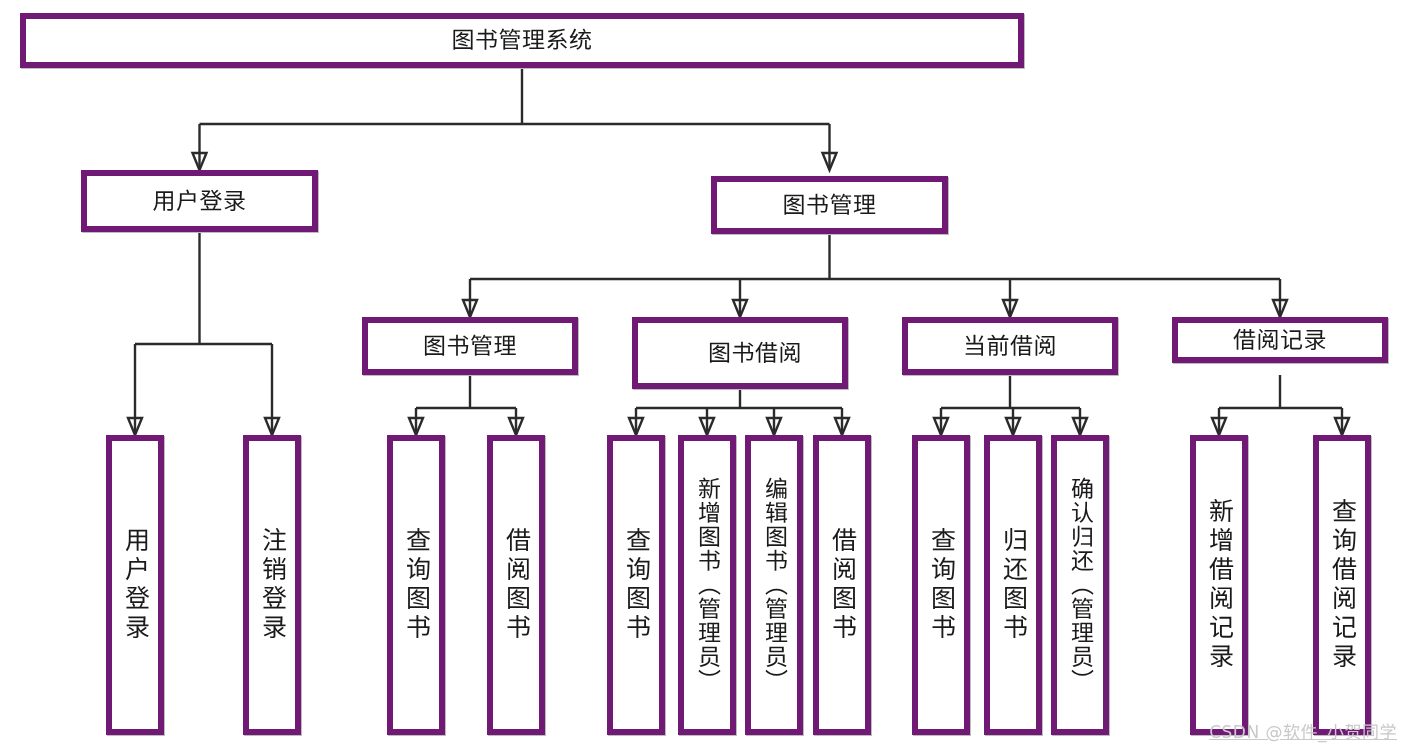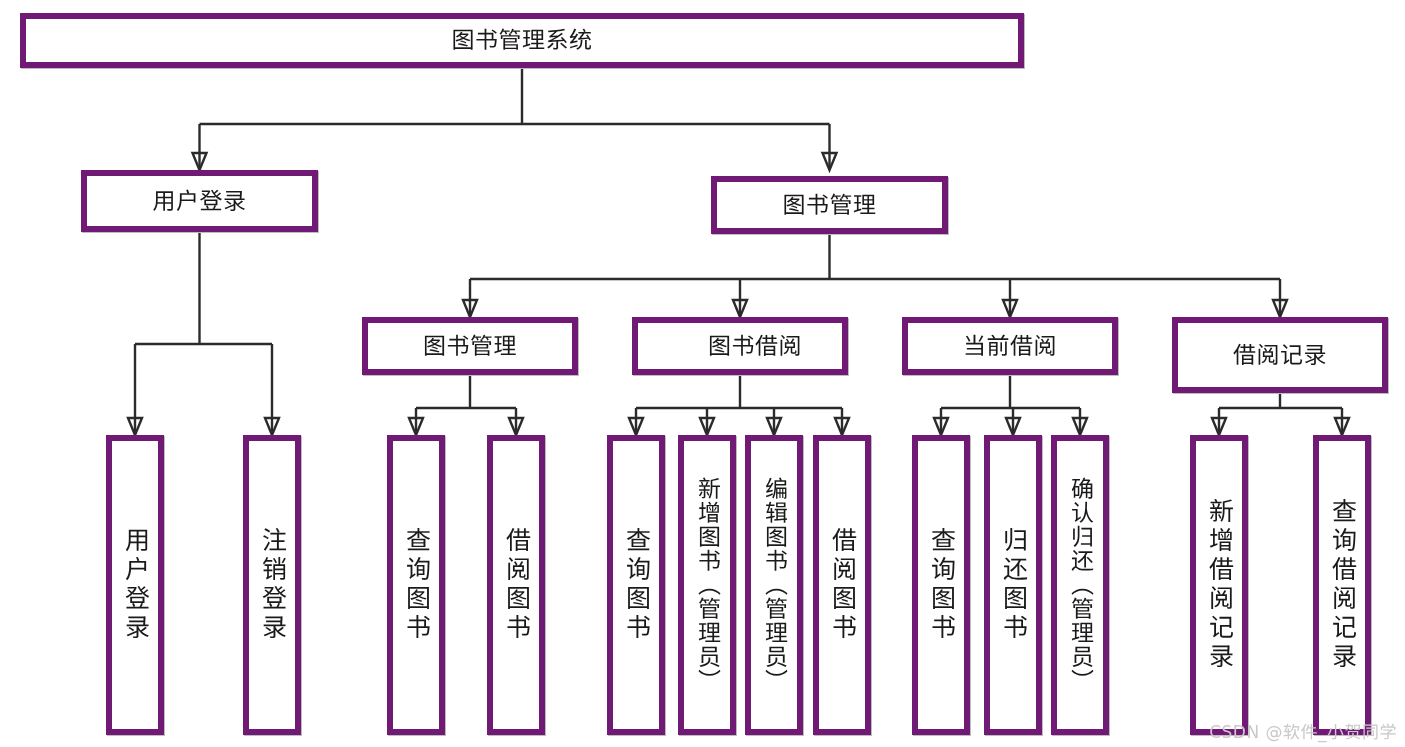--- a/index.html
+++ b/index.html
@@ -62,20 +62,21 @@
 
   #watermark{
     position:absolute;
     right:8px;
     bottom:4px;
     font-size:17px;
     color:#c9c9c9;
     letter-spacing:0.5px;
     user-select:none;
     white-space:nowrap;
+    text-decoration:underline;
   }
 </style>
 </head>
 <body>
 
 <div id="diagram-root">
   <svg id="connectors" aria-hidden="true">
       <line x1="522" y1="68" x2="522" y2="124"></line>
       <line x1="199.5" y1="124" x2="829.5" y2="124"></line>
       <line x1="199.5" y1="124" x2="199.5" y2="169"></line>
@@ -135,27 +136,27 @@
       </div>
       <div class="node-box node-h" style="left: 81px; top: 170px; width: 237px; height: 62px;">
         <span class="node-label">用户登录</span>
       </div>
       <div class="node-box node-h" style="left: 711px; top: 164px; width: 237px; height: 58px; margin-top: 12px;">
         <span class="node-label">图书管理</span>
       </div>
       <div class="node-box node-h" style="left: 362px; top: 317px; width: 216px; height: 58px;">
         <span class="node-label">图书管理</span>
       </div>
-      <div class="node-box node-h" style="left: 632px; top: 317px; width: 216px; height: 58px; padding-left: 30px;">
+      <div class="node-box node-h" style="left: 632px; top: 317px; width: 216px; height: 72px; padding-left: 30px;">
         <span class="node-label">图书借阅</span>
       </div>
       <div class="node-box node-h" style="left: 902px; top: 317px; width: 216px; height: 58px; align-items: center;">
         <span class="node-label">当前借阅</span>
       </div>
-      <div class="node-box node-h" style="left: 1172px; top: 317px; width: 216px; height: 76px;">
+      <div class="node-box node-h" style="left: 1172px; top: 317px; width: 216px; height: 46px;">
         <span class="node-label">借阅记录</span>
       </div>
       <div class="node-box node-v" style="left: 106px; top: 435px; width: 58px; height: 300px;">
         <span class="node-label">用户登录</span>
       </div>
       <div class="node-box node-v" style="left: 243px; top: 435px; width: 58px; height: 300px;">
         <span class="node-label">注销登录</span>
       </div>
       <div class="node-box node-v" style="left: 387px; top: 435px; width: 58px; height: 300px;">
         <span class="node-label">查询图书</span>

